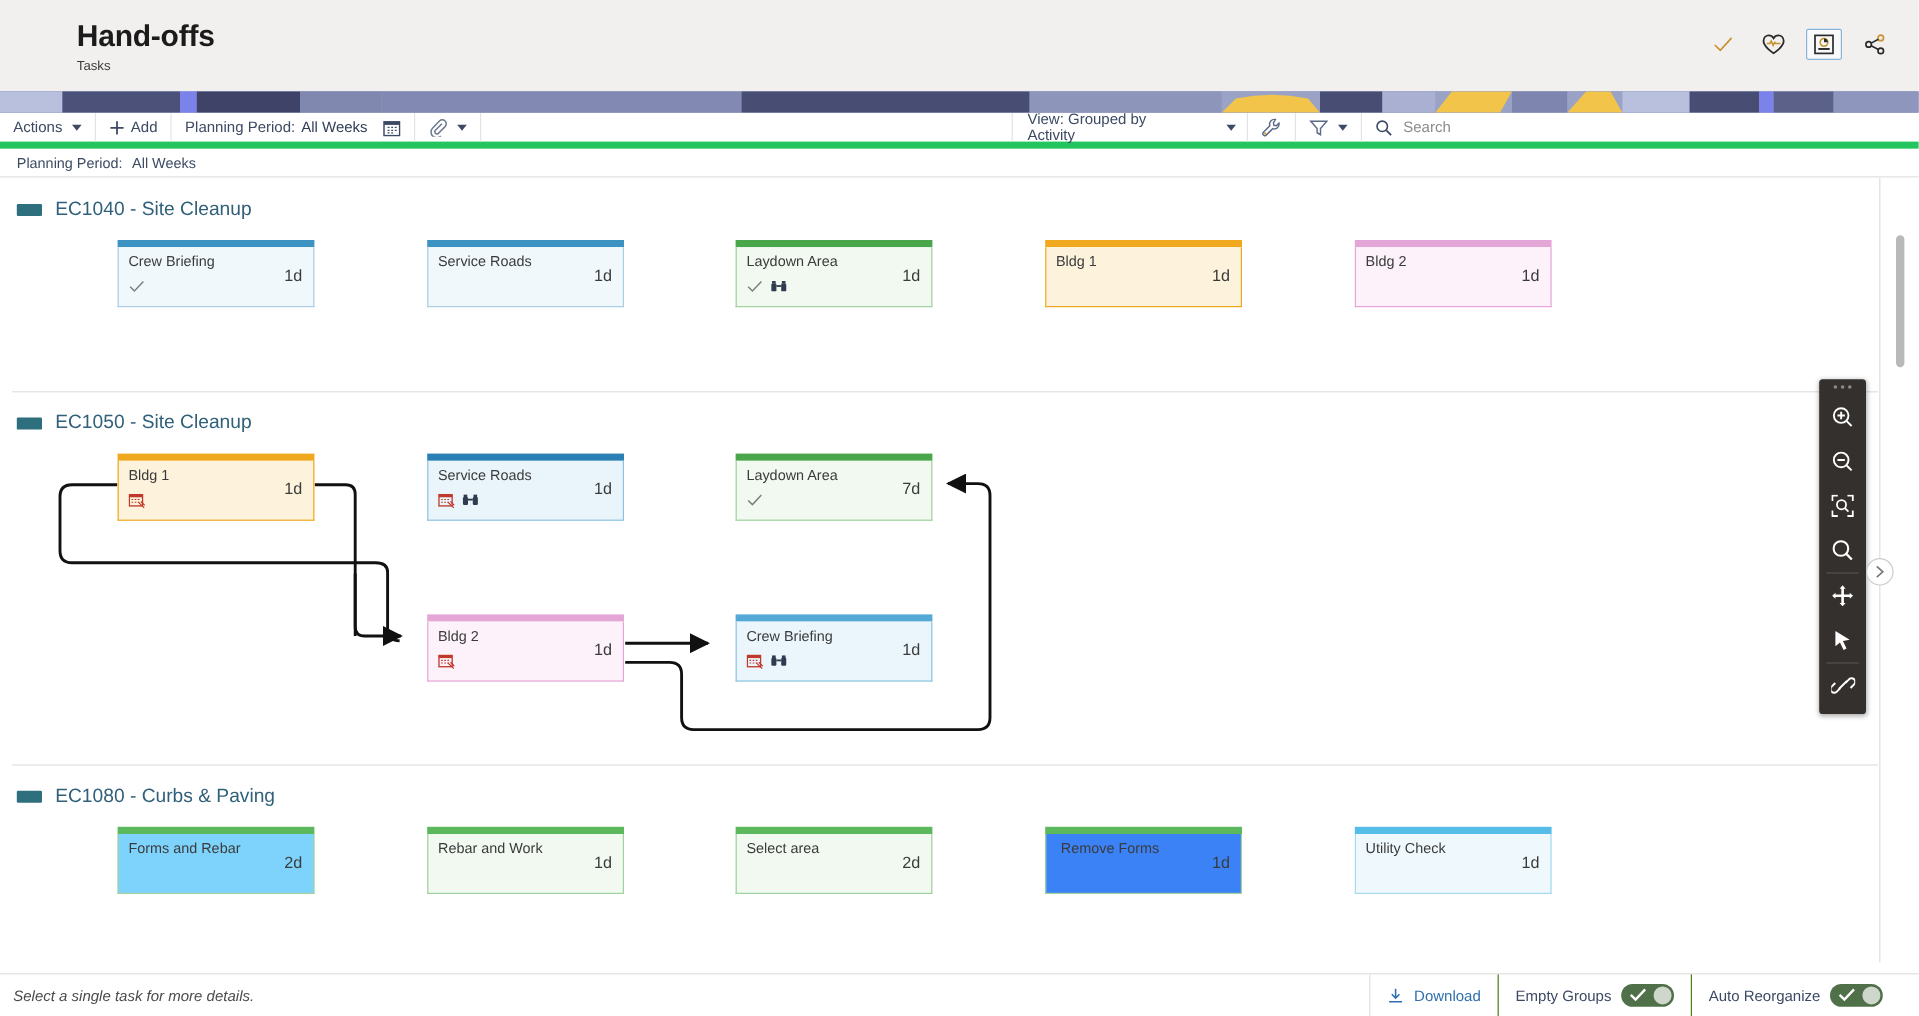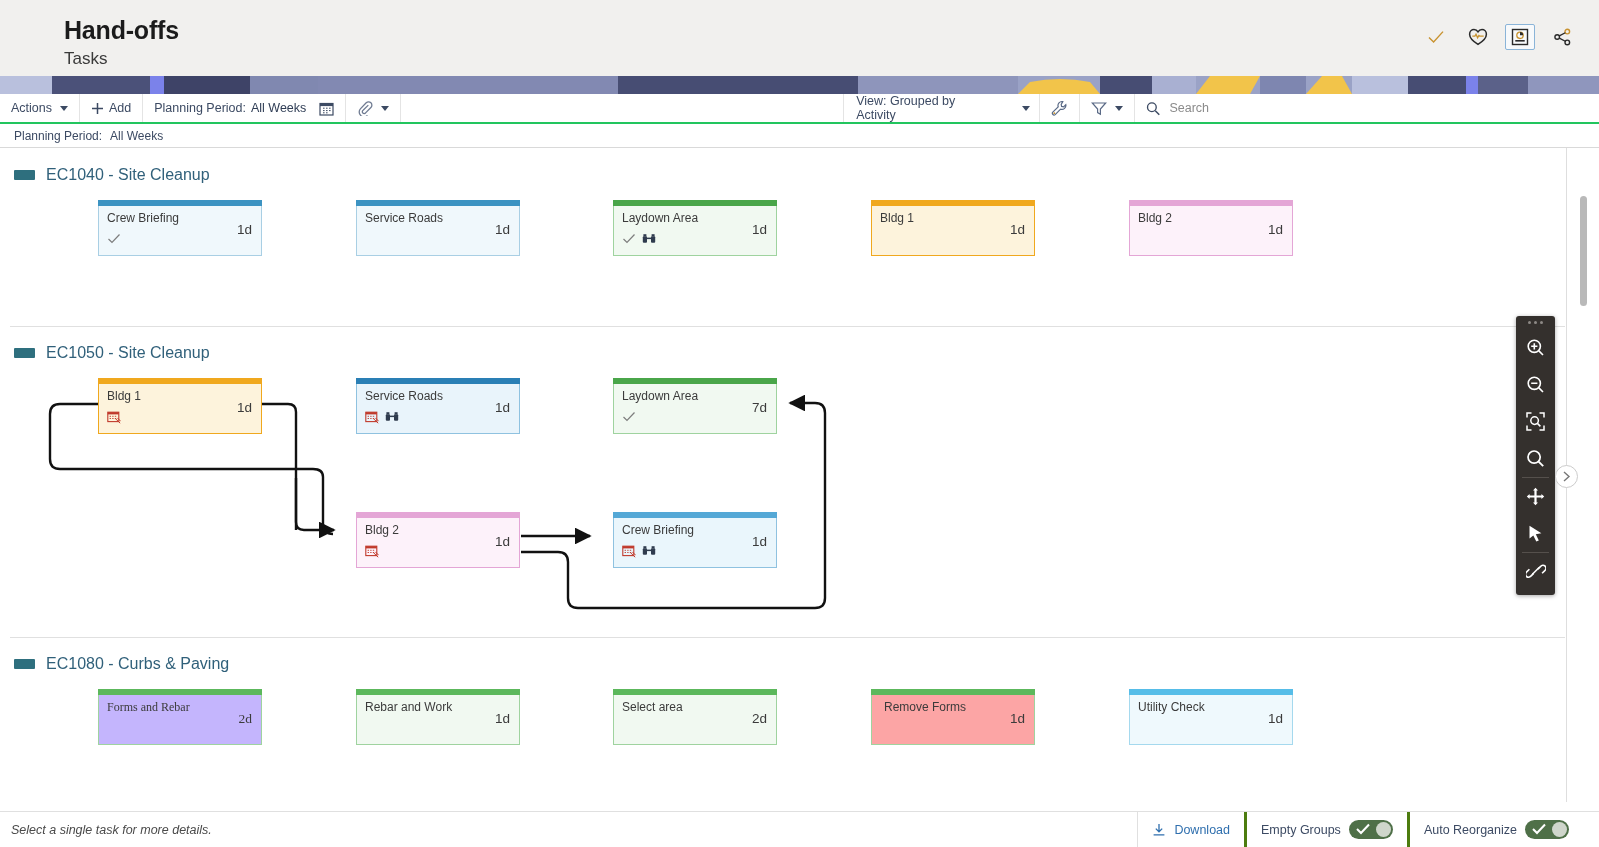--- a/index.html
+++ b/index.html
@@ -17,21 +17,21 @@
     background: #f1f0ee;
     display: flex;
     align-items: flex-start;
     justify-content: space-between;
   }
   .header-titles { padding: 14px 0 0 28px; margin-left: 36px; }
   .page-title {
     font-size: 25px; font-weight: bold; color: #1b1b1b;
     letter-spacing: -0.2px; line-height: 32px;
   }
-  .page-subtitle { font-size: 17px; color: #3a3a3a; margin-top: 3px; }
+  .page-subtitle { font-size: 11px; color: #3a3a3a; margin-top: 3px; }
   .header-actions {
     display: flex; align-items: center; gap: 12px;
     padding: 24px 22px 0 0;
   }
   .hdr-icon-btn {
     width: 30px; height: 26px;
     display: flex; align-items: center; justify-content: center;
     cursor: pointer;
   }
   .hdr-icon-btn.active {
@@ -46,21 +46,21 @@
     height: 18px; width: 100%;
     overflow: hidden;
     background: #8f97bd;
   }
   .banner-strip svg { display: block; width: 100%; height: 18px; }
 
   
   .toolbar {
     height: 30px;
     display: flex; align-items: stretch;
-    border-bottom: 2px solid #22c55e;
+    border-bottom: 6px solid #22c55e;
     background: #fff;
     font-size: 12.5px;
     color: #3c4a63;
   }
   .tb-item {
     display: flex; align-items: center; gap: 5px;
     padding: 0 11px;
     border-right: 1px solid #e4e4e4;
     cursor: pointer;
     white-space: nowrap;
@@ -228,21 +228,21 @@
   .status-msg {
     flex: 1;
     display: flex; align-items: center;
     padding-left: 11px;
     font-style: italic; color: #4a4a4a;
     border-right: 1px solid #e0e0e0;
   }
   .status-cell {
     display: flex; align-items: center; gap: 8px;
     padding: 0 14px;
-    border-right: 3px solid #4d7c0f;
+    border-right: 1px solid #4d7c0f;
     color: #3c4a63;
     cursor: pointer;
   }
   .status-cell.last { border-right: none; padding-right: 30px; }
   .dl-link { color: #2f6fae; }
   .toggle {
     width: 44px; height: 19px; border-radius: 10px;
     background: #4f7048;
     display: flex; align-items: center;
     position: relative;
@@ -554,21 +554,21 @@
         </div>
       </div>
       <div class="group" style="top: 503px;">
         <div class="group-divider" style="top: -14px;"></div>
         <div class="group-header">
           <span class="group-chip"></span>
           <span class="group-title">EC1080 - Curbs &amp; Paving</span>
         </div>
         <div class="card" style="left: 98px; top: 38px;">
           <div class="card-top" style="background: rgb(92, 184, 92);"></div>
-          <div class="card-body" style="background: #c4b5fd; border-color: rgb(159, 211, 159); font-family: Liberation Serif, serif;">
+          <div class="card-body" style="background: #7dd3fc; border-color: rgb(159, 211, 159);">
             <div class="card-name">Forms and Rebar</div>
             <div class="card-dur">2d</div>
             <div class="card-icons"></div>
           </div>
         </div>
         <div class="card" style="left: 356px; top: 38px;">
           <div class="card-top" style="background: rgb(92, 184, 92);"></div>
           <div class="card-body" style="background: rgb(241, 249, 241); border-color: rgb(159, 211, 159);">
             <div class="card-name">Rebar and Work</div>
             <div class="card-dur">1d</div>
@@ -578,21 +578,21 @@
         <div class="card" style="left: 613px; top: 38px;">
           <div class="card-top" style="background: rgb(92, 184, 92);"></div>
           <div class="card-body" style="background: rgb(241, 249, 241); border-color: rgb(159, 211, 159);">
             <div class="card-name">Select area</div>
             <div class="card-dur">2d</div>
             <div class="card-icons"></div>
           </div>
         </div>
         <div class="card" style="left: 871px; top: 38px;">
           <div class="card-top" style="background: rgb(92, 184, 92);"></div>
-          <div class="card-body" style="background: #fca5a5; border-color: rgb(159, 211, 159); padding-left: 12px;">
+          <div class="card-body" style="background: #3b82f6; border-color: rgb(159, 211, 159); padding-left: 12px;">
             <div class="card-name">Remove Forms</div>
             <div class="card-dur">1d</div>
             <div class="card-icons"></div>
           </div>
         </div>
         <div class="card" style="left: 1129px; top: 38px;">
           <div class="card-top" style="background: rgb(86, 189, 232);"></div>
           <div class="card-body" style="background: rgb(239, 249, 253); border-color: rgb(165, 217, 238);">
             <div class="card-name">Utility Check</div>
             <div class="card-dur">1d</div>

